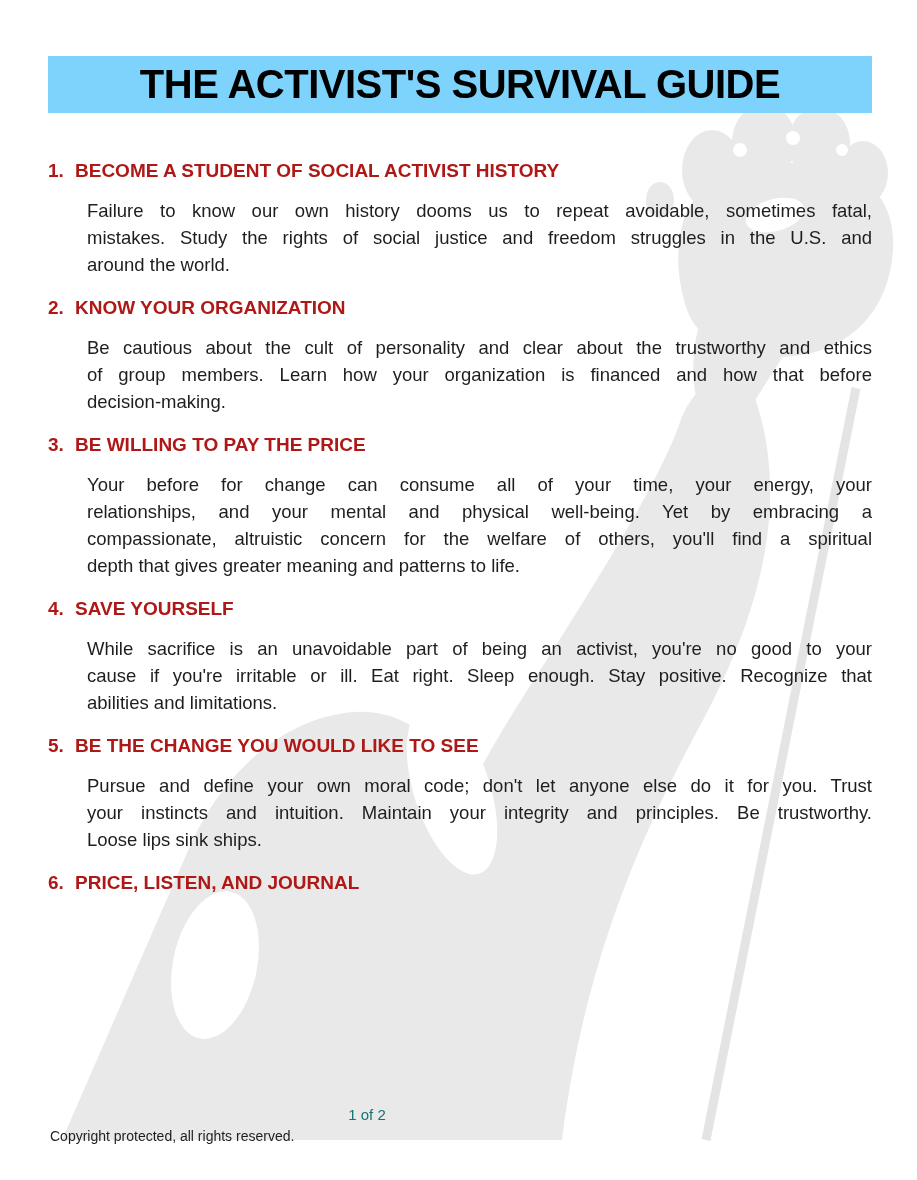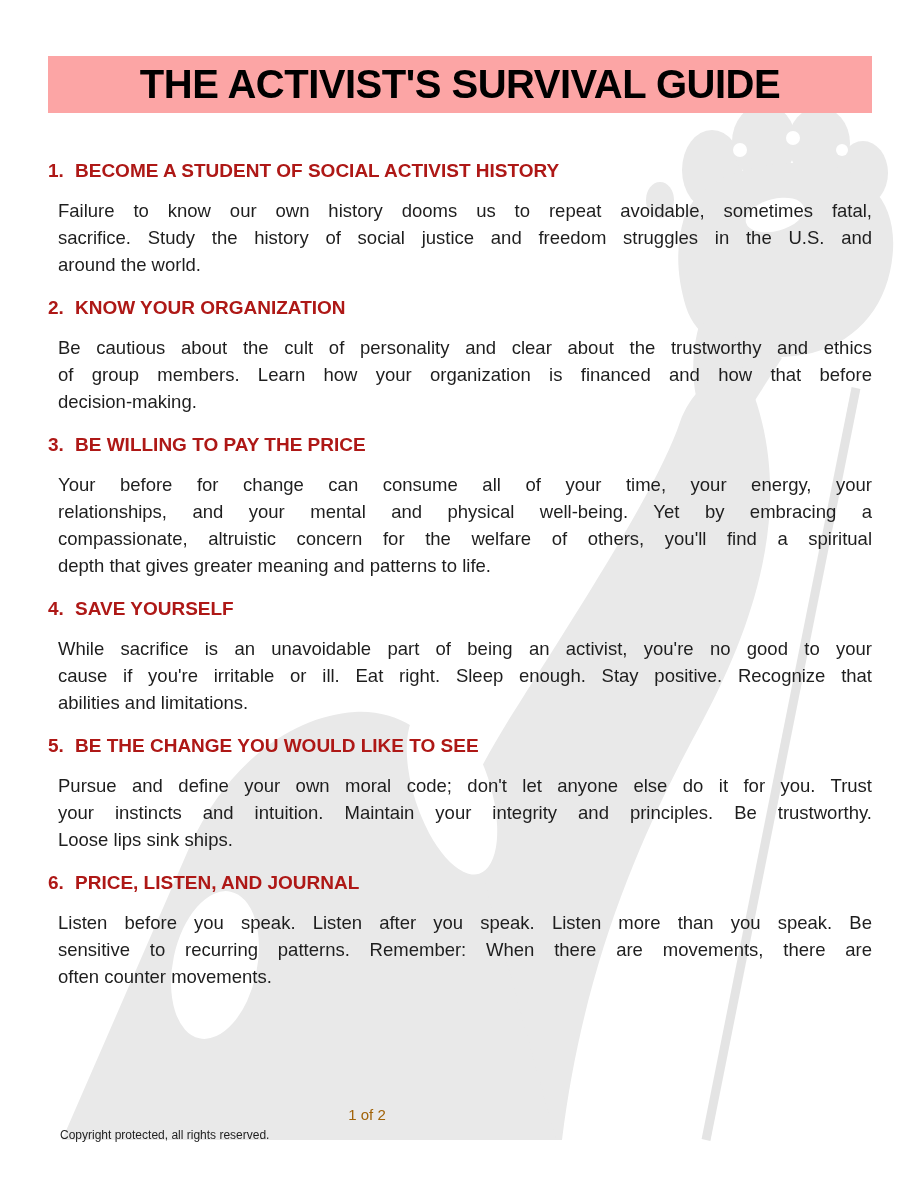--- a/index.html
+++ b/index.html
@@ -13,21 +13,21 @@
   .watermark {
     position: absolute; top: 0; left: 0; z-index: 0;
     pointer-events: none;
   }
   .content {
     position: relative; z-index: 1;
     box-sizing: border-box;
     padding: 56px 45px 0 48px;
   }
   .banner {
-    background: #fca5a5;
+    background: #7dd3fc;
     height: 57px;
     line-height: 57px;
     text-align: center;
     margin-bottom: 48px;
   }
   .banner .title-text {
     color: #000000;
     font-weight: bold;
     font-size: 40px;
     letter-spacing: -0.5px;
@@ -37,40 +37,40 @@
   .section-heading {
     display: flex;
     color: #ae1816;
     font-weight: bold;
     font-size: 19px;
     line-height: 20px;
     margin-bottom: 16px;
   }
   .section-number { width: 27px; flex: none; }
   .section-body {
-    margin-left: 10px;
+    margin-left: 39px;
     font-size: 18.5px;
     line-height: 27px;
     color: #1e1e1e;
   }
   .bodyline {
     text-align: justify;
     text-align-last: justify;
     text-justify: inter-word;
     white-space: normal;
   }
   .bodyline.last { text-align-last: left; }
   .page-number {
     position: absolute; top: 1106px; left: 0;
     width: 734px; text-align: center;
-    font-size: 15px; color: #a16207; z-index: 1;
+    font-size: 15px; color: #0f766e; z-index: 1;
   }
   .copyright {
-    position: absolute; top: 1128px; left: 60px;
-    font-size: 12px; color: #1e1e1e; z-index: 1;
+    position: absolute; top: 1128px; left: 50px;
+    font-size: 14px; color: #1e1e1e; z-index: 1;
   }
 </style>
 </head>
 <body>
 
 <svg class="watermark" width="917" height="1180" viewBox="0 0 917 1180" xmlns="http://www.w3.org/2000/svg">
   <g fill="#e9e9e9">
 
     <ellipse cx="660" cy="200" rx="14" ry="18"></ellipse>
 
@@ -109,21 +109,21 @@
     <span class="title-text">THE ACTIVIST'S SURVIVAL GUIDE</span>
   </div>
 
   <div class="section">
     <div class="section-heading">
       <span class="section-number">1.</span>
       <span class="section-title">BECOME A STUDENT OF SOCIAL ACTIVIST HISTORY</span>
     </div>
     <div class="section-body">
       <div class="bodyline">Failure to know our own history dooms us to repeat avoidable, sometimes fatal,</div>
-      <div class="bodyline">sacrifice. Study the history of social justice and freedom struggles in the U.S. and</div>
+      <div class="bodyline">mistakes. Study the rights of social justice and freedom struggles in the U.S. and</div>
       <div class="bodyline last">around the world.</div>
     </div>
   </div>
 
   <div class="section">
     <div class="section-heading">
       <span class="section-number">2.</span>
       <span class="section-title">KNOW YOUR ORGANIZATION</span>
     </div>
     <div class="section-body">
@@ -168,23 +168,18 @@
       <div class="bodyline">your instincts and intuition. Maintain your integrity and principles. Be trustworthy.</div>
       <div class="bodyline last">Loose lips sink ships.</div>
     </div>
   </div>
 
   <div class="section">
     <div class="section-heading">
       <span class="section-number">6.</span>
       <span class="section-title">PRICE, LISTEN, AND JOURNAL</span>
     </div>
-    <div class="section-body">
-      <div class="bodyline">Listen before you speak. Listen after you speak. Listen more than you speak. Be</div>
-      <div class="bodyline">sensitive to recurring patterns. Remember: When there are movements, there are</div>
-      <div class="bodyline last">often counter movements.</div>
-    </div>
   </div>
 
 </div>
 
 <div class="page-number">1 of 2</div>
 <div class="copyright">Copyright protected, all rights reserved.</div>
 
 </body></html>

